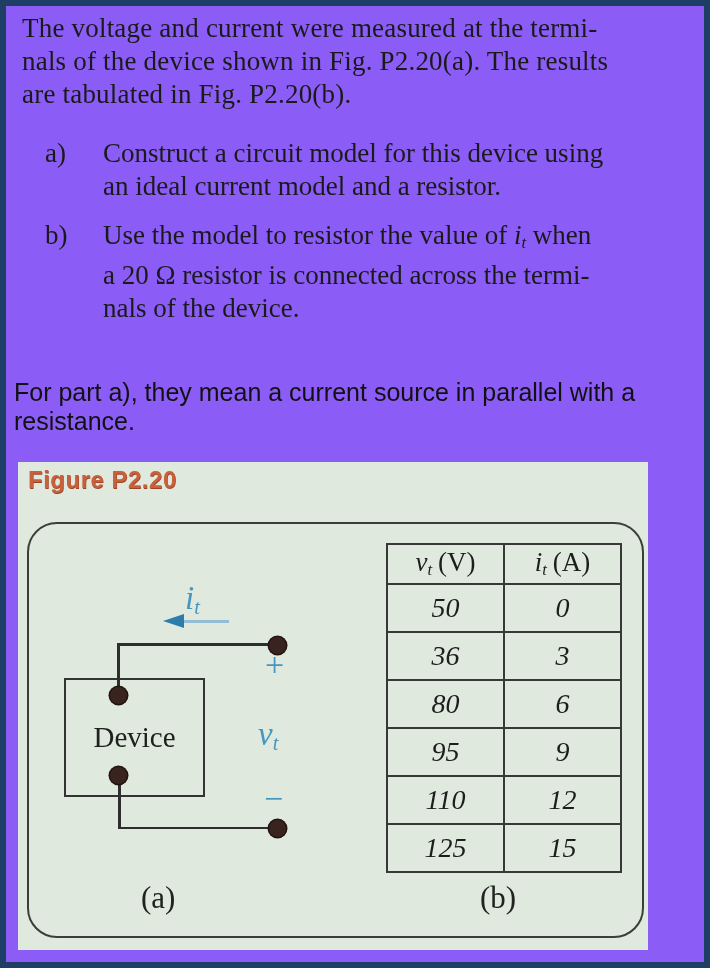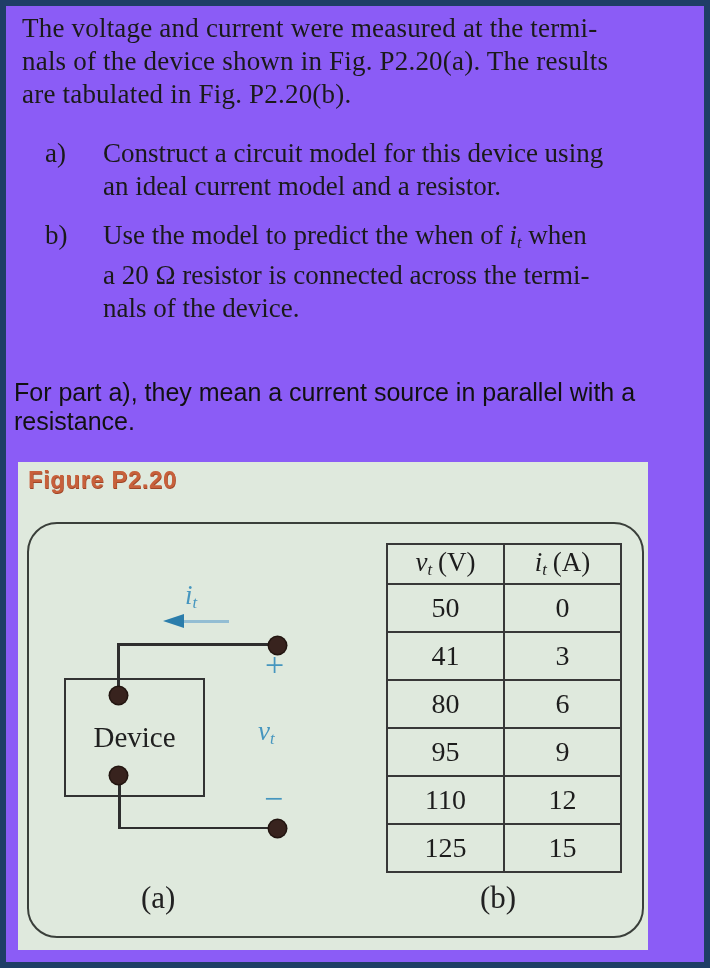--- a/index.html
+++ b/index.html
@@ -56,34 +56,34 @@
   .dot{
     position:absolute; width:17px; height:17px; border-radius:50%;
     background:#38231e; box-shadow:0 0 0 1.5px #221510;
   }
   .arrow-shaft{position:absolute; left:163px; top:158px; width:48px; height:2.5px; background:#93bdd3;}
   .arrow-head{
     position:absolute; left:145px; top:152px; width:0; height:0;
     border-top:7px solid transparent; border-bottom:7px solid transparent;
     border-right:21px solid #2b7dab;
   }
-  .blue-label{position:absolute; color:#4696bf; font-size:27px;}
+  .blue-label{position:absolute; color:#4696bf; font-size:33px;}
   .sign{font-family:"Liberation Serif", serif;}
   .caption{position:absolute; font-size:31px; color:#222;}
   
   .data-table{
     position:absolute; left:368px; top:81px;
     border-collapse:collapse; table-layout:fixed;
   }
   .data-table td{
     border:2.5px solid #383838; width:115px; text-align:center;
     font-size:28px; color:#1d1d1d; padding:0;
   }
   .data-table .hrow td{height:38px; font-size:27px;margin-top:14px;}
-  .data-table .drow td{height:46px;}
+  .data-table .drow td{height:46px;font-style:italic;}
   .unit{margin-left:6px; font-style:normal;}
 </style>
 </head>
 <body>
 
 <div class="page">
   <div class="frame"></div>
 
   <div class="intro">
     <div>The voltage and current were measured at the termi-</div>
@@ -95,21 +95,21 @@
     <span class="marker">a)</span>
     <div class="lines">
       <div>Construct a circuit model for this device using</div>
       <div>an ideal current model and a resistor.</div>
     </div>
   </div>
 
   <div class="part" style="top:219px;">
     <span class="marker">b)</span>
     <div class="lines">
-      <div><span>Use the model to predict the when of </span><span class="var">i</span><span class="subt">t</span><span> when</span></div>
+      <div><span>Use the model to resistor the value of </span><span class="var">i</span><span class="subt">t</span><span> when</span></div>
       <div>a 20 Ω resistor is connected across the termi-</div>
       <div>nals of the device.</div>
     </div>
   </div>
 
   <div class="note">For part a), they mean a current source in parallel with a resistance.</div>
 
   <div class="figure-panel">
     <div class="figure-title">Figure P2.20</div>
     <div class="rounded-box"></div>
@@ -143,21 +143,21 @@
       <tbody>
         <tr class="hrow">
           <td><span class="var">v</span><span class="subt">t</span><span class="unit">(V)</span></td>
           <td><span class="var">i</span><span class="subt">t</span><span class="unit">(A)</span></td>
         </tr>
         <tr class="drow">
           <td>50</td>
           <td>0</td>
         </tr>
         <tr class="drow">
-          <td>41</td>
+          <td>36</td>
           <td>3</td>
         </tr>
         <tr class="drow">
           <td>80</td>
           <td>6</td>
         </tr>
         <tr class="drow">
           <td>95</td>
           <td>9</td>
         </tr>

